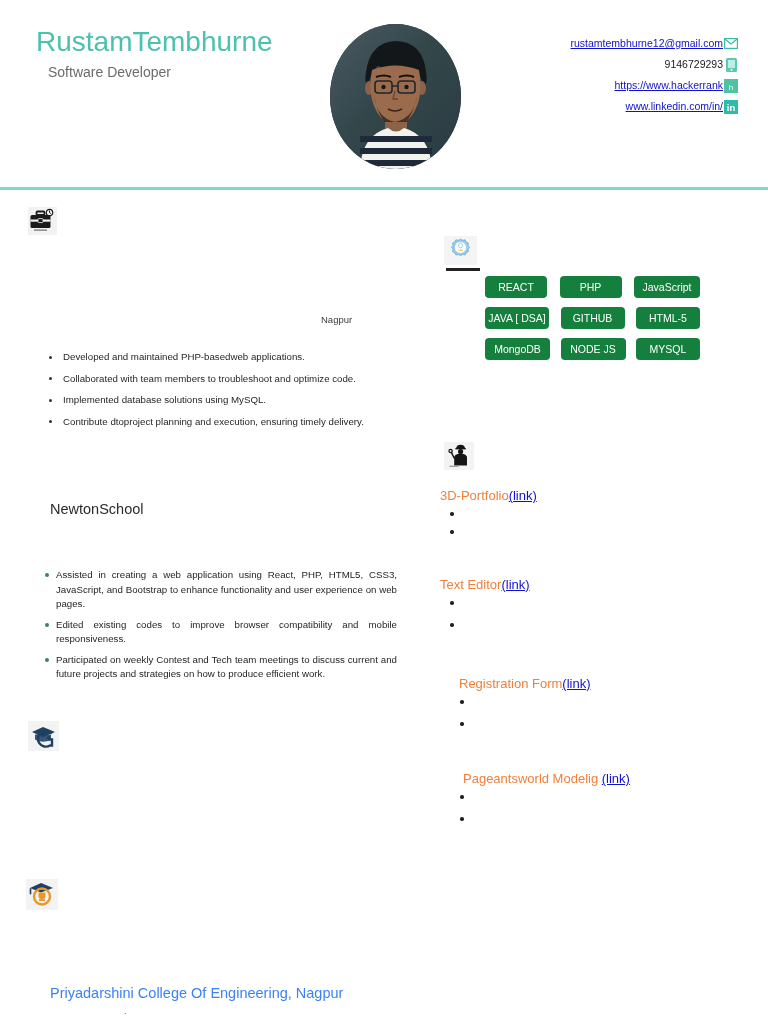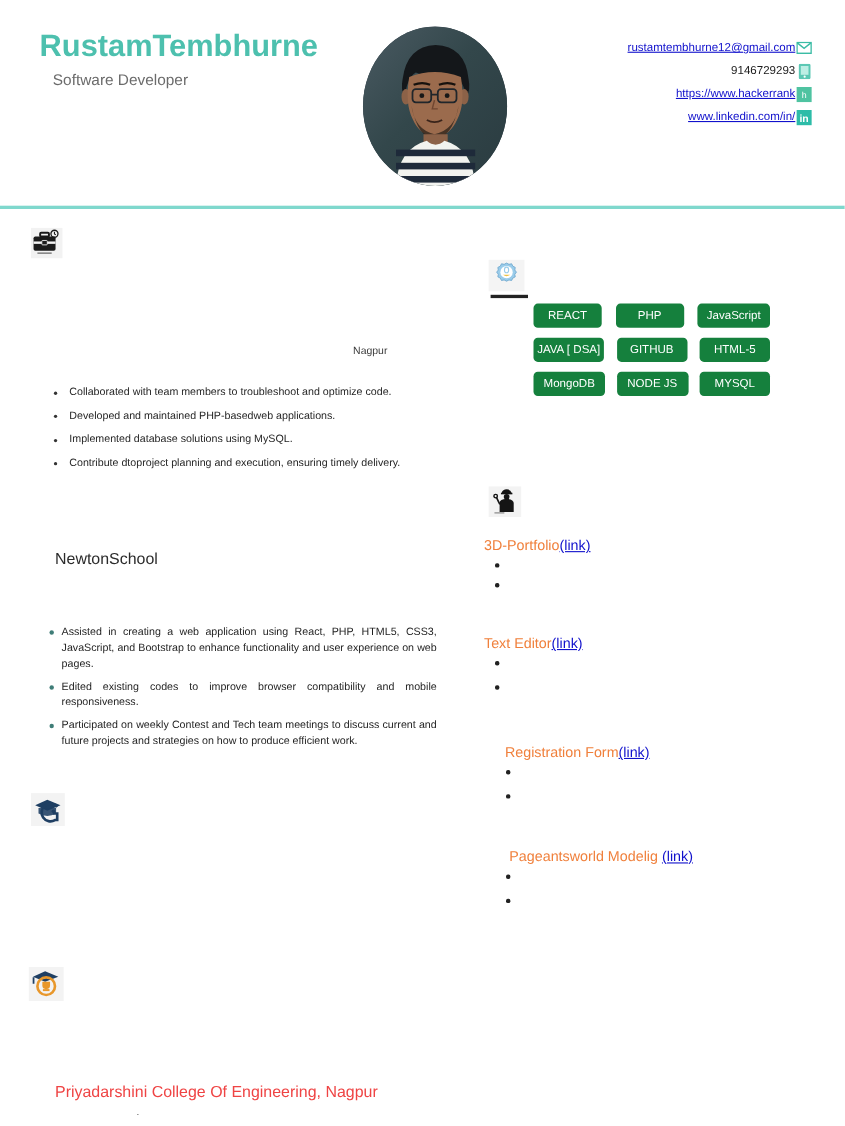--- a/index.html
+++ b/index.html
@@ -11,21 +11,21 @@
     color: #333333;
     overflow: hidden;
   }
   .page { position: relative; width: 768px; height: 1024px; background:#fff; }
 
   
   .header { position: relative; height: 188px; }
   .name-block { position: absolute; left: 36px; top: 26px; }
   .full-name {
     font-size: 28px;
-    font-weight: 700;
+    font-weight: 400;
     color: #4DC0AE;
     letter-spacing: 0px;
     line-height: 32px;
     white-space: nowrap;
   }
   .job-title {
     font-size: 14px;
     font-weight: 400;
     color: #6b6b6b;
     margin-top: 6px;
@@ -311,22 +311,22 @@
           <rect x="10" y="11.6" width="5" height="4" rx="0.8" fill="#1b1b1b" stroke="#f2f2f2" stroke-width="0.8"></rect>
           <circle cx="21.5" cy="5.5" r="3.2" fill="none" stroke="#1b1b1b" stroke-width="1.2"></circle>
           <path d="M21.5 3.6 v2 l1.3 0.9" stroke="#1b1b1b" stroke-width="1" fill="none"></path>
           <rect x="6" y="22.4" width="13" height="1.5" fill="#8a8a8a"></rect>
         </svg>
       </div>
 
       <div class="abs loc-line" style="left:321px; top:126px;">Nagpur</div>
 
       <ul class="exp-list abs" style="left:45px; top:162px; width:340px;">
+        <li>Developed and maintained PHP-basedweb applications.</li>
         <li>Collaborated with team members to troubleshoot and optimize code.</li>
-        <li>Developed and maintained PHP-basedweb applications.</li>
         <li>Implemented database solutions using MySQL.</li>
         <li>Contribute dtoproject planning and execution, ensuring timely delivery.</li>
       </ul>
 
       <div class="abs org-name" style="left:50px; top:313px;">NewtonSchool</div>
 
       <ul class="edu-list abs" style="left:45px; top:380px; width:352px;">
         <li class="justified">Assisted in creating a web application using React, PHP, HTML5, CSS3, JavaScript, and Bootstrap to enhance functionality and user experience on web pages.</li>
         <li class="justified">Edited existing codes to improve browser compatibility and mobile responsiveness.</li>
         <li class="justified">Participated on weekly Contest and Tech team meetings to discuss current and future projects and strategies on how to produce efficient work.</li>
@@ -335,21 +335,21 @@
       <div class="abs sec-icon" style="left:28px; top:533px;">
         <svg width="31" height="30" viewBox="0 0 31 30">
           <rect x="0" y="0" width="31" height="30" fill="#f3f3f3"></rect>
           <path d="M4 11 L15 6 L27 11 L15 16 Z" fill="#1f3f63"></path>
           <path d="M7 13.5 v5 q8 4.5 16 0 v-5" fill="#1f3f63" opacity="0.88"></path>
           <path d="M24 12.5 a8 8 0 1 0 -2 12 l2 0 v-6 h-4" fill="none" stroke="#1f3f63" stroke-width="2.4"></path>
           <circle cx="20.5" cy="16.5" r="1.6" fill="#1f3f63"></circle>
         </svg>
       </div>
 
-      <div class="abs" style="left:50px; top:797px; font-size:14.5px; color:#ef4444;">Priyadarshini College Of Engineering, Nagpur</div>
+      <div class="abs" style="left:50px; top:797px; font-size:14.5px; color:#3b82f6;">Priyadarshini College Of Engineering, Nagpur</div>
       <div class="abs tiny-dot" style="left:124px; top:818px;">.</div>
 
       <div class="abs sec-icon" style="left:26px; top:691px;">
         <svg width="32" height="31" viewBox="0 0 32 31">
           <rect x="0" y="0" width="32" height="31" fill="#f3f3f3"></rect>
           <path d="M4 9 L15 4 L27 9 L15 13.5 Z" fill="#1f3f63"></path>
           <path d="M4.5 9.3 v6" stroke="#1f3f63" stroke-width="1.6"></path>
           <circle cx="16" cy="17.5" r="8" fill="none" stroke="#E8972B" stroke-width="2.4"></circle>
           <path d="M12.5 13.5 h7 v3.2 a3.5 3.5 0 0 1 -7 0z" fill="#E8972B"></path>
           <rect x="15" y="17" width="2" height="3.2" fill="#E8972B"></rect>

